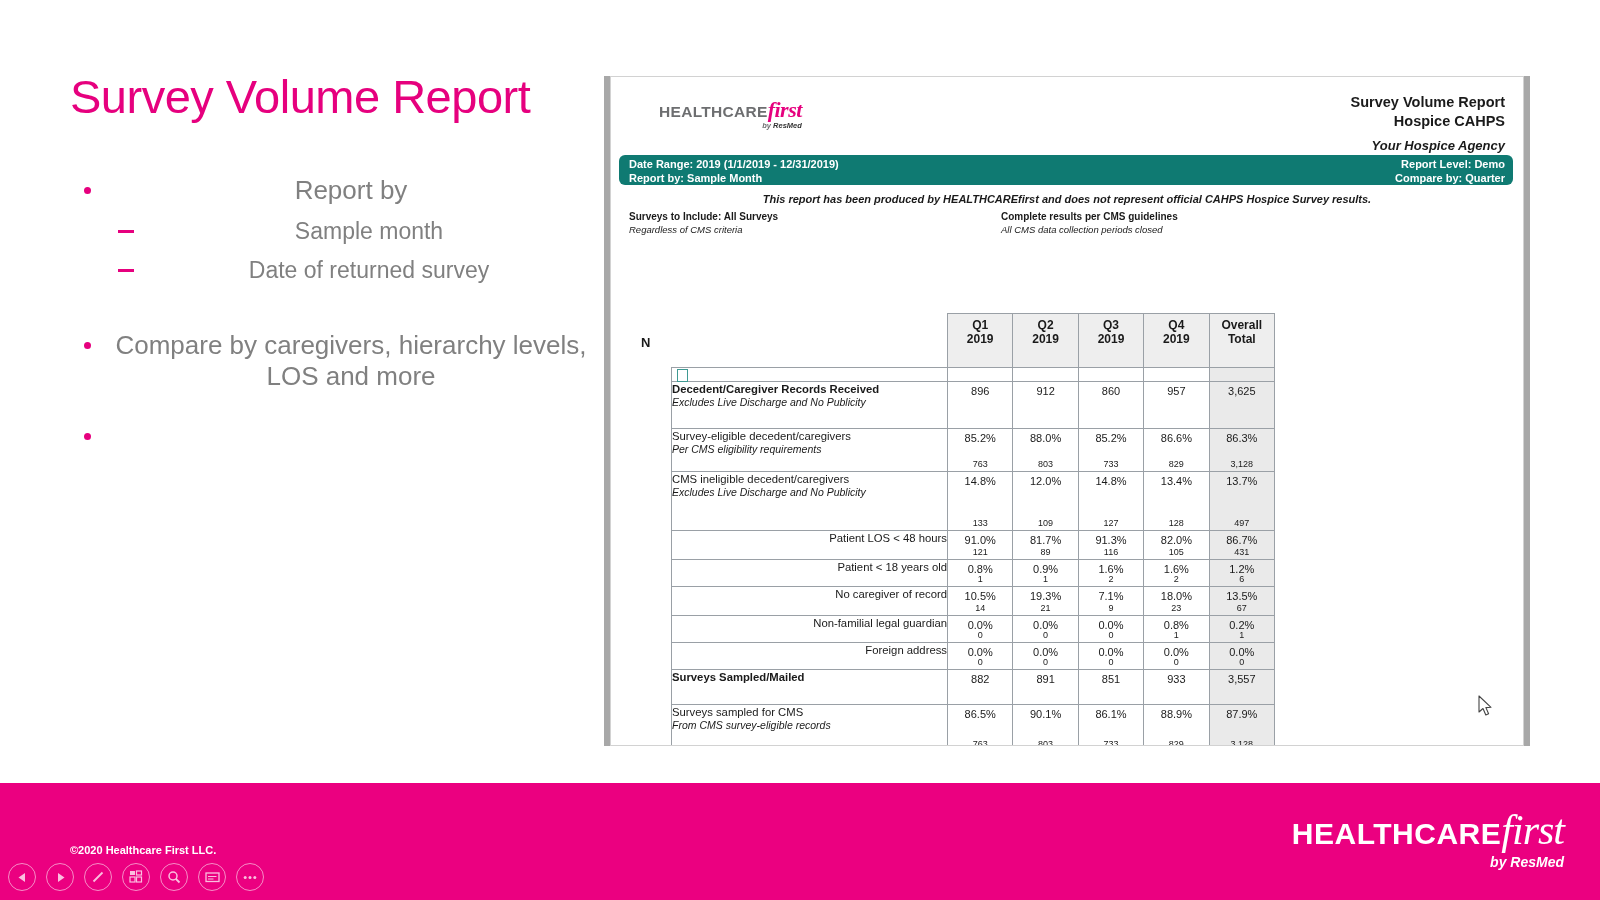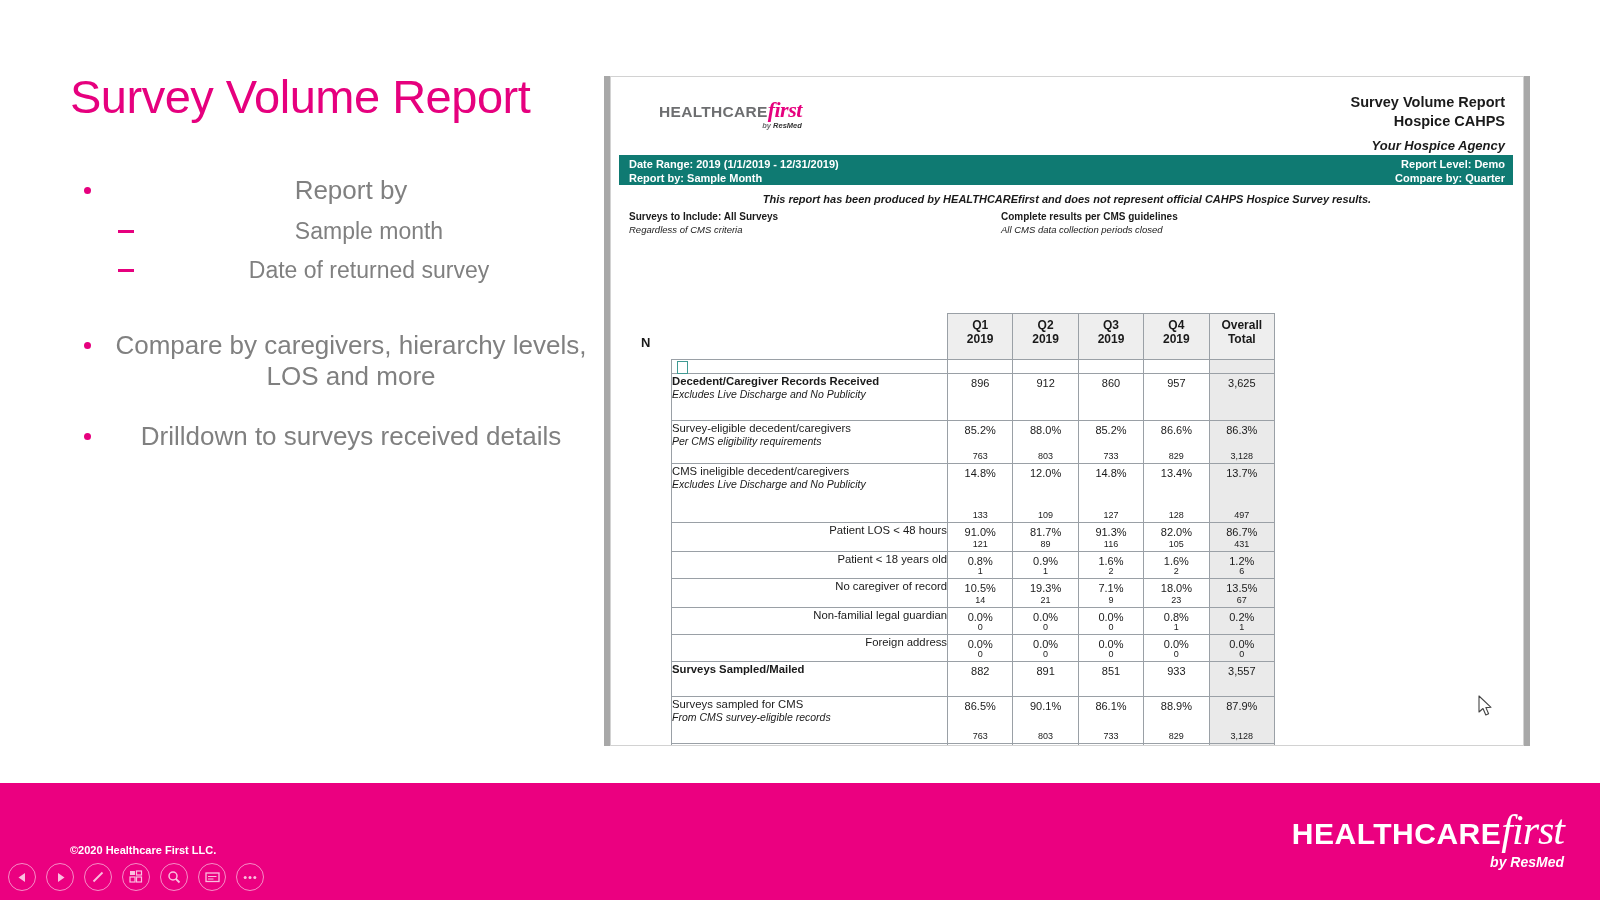--- a/index.html
+++ b/index.html
@@ -90,20 +90,21 @@
     font-size:13px;font-weight:bold;font-style:italic;
     margin-top:8px;line-height:1.2;
   }
 
   
   .teal-band{
     position:relative;
     background:#0f7a72;color:#ffffff;
     height:30px;
     margin:0 2px 0 0;
+    border-radius:6px;
   }
   .teal-band .left{
     position:absolute;left:10px;top:3px;
     font-size:11px;font-weight:bold;line-height:1.25;
   }
   .teal-band .right{
     position:absolute;right:8px;top:3px;text-align:right;
     font-size:11px;font-weight:bold;line-height:1.25;
   }
 
@@ -134,21 +135,21 @@
   }
   #vol-table col.lbl{width:249px;}
   #vol-table col.q{width:59px;}
   #vol-table col.tot{width:59px;}
 
   #vol-table th{
     background:#eeeeee;
     border:1px solid #9aa0a6;
     font-size:12px;font-weight:bold;
     text-align:center;
-    padding:4px 2px 13px 2px;
+    padding:4px 2px 21px 2px;
     line-height:1.18;
   }
   #vol-table th.hdr-blank{
     background:#ffffff;border:0;
   }
   #vol-table td{
     border:1px solid #9aa0a6;
     vertical-align:top;
     padding:0;
   }
@@ -248,21 +249,20 @@
 
   <div class="b1">
     <span class="dot"></span>
     <span>Compare by caregivers, hierarchy levels, LOS and more</span>
   </div>
 
   <div class="gap-md"></div>
 
   <div class="b1">
     <span class="dot"></span>
-    <span>Drilldown to surveys received details</span>
   </div>
 </div>
 
 <div id="report-panel">
   <div id="report-inner">
 
     <div class="rep-head">
       <div class="logo-top">
         <span class="hc">HEALTHCARE</span><span class="fi">first</span>
         <span class="by"><span>by</span> <b>ResMed</b></span>

